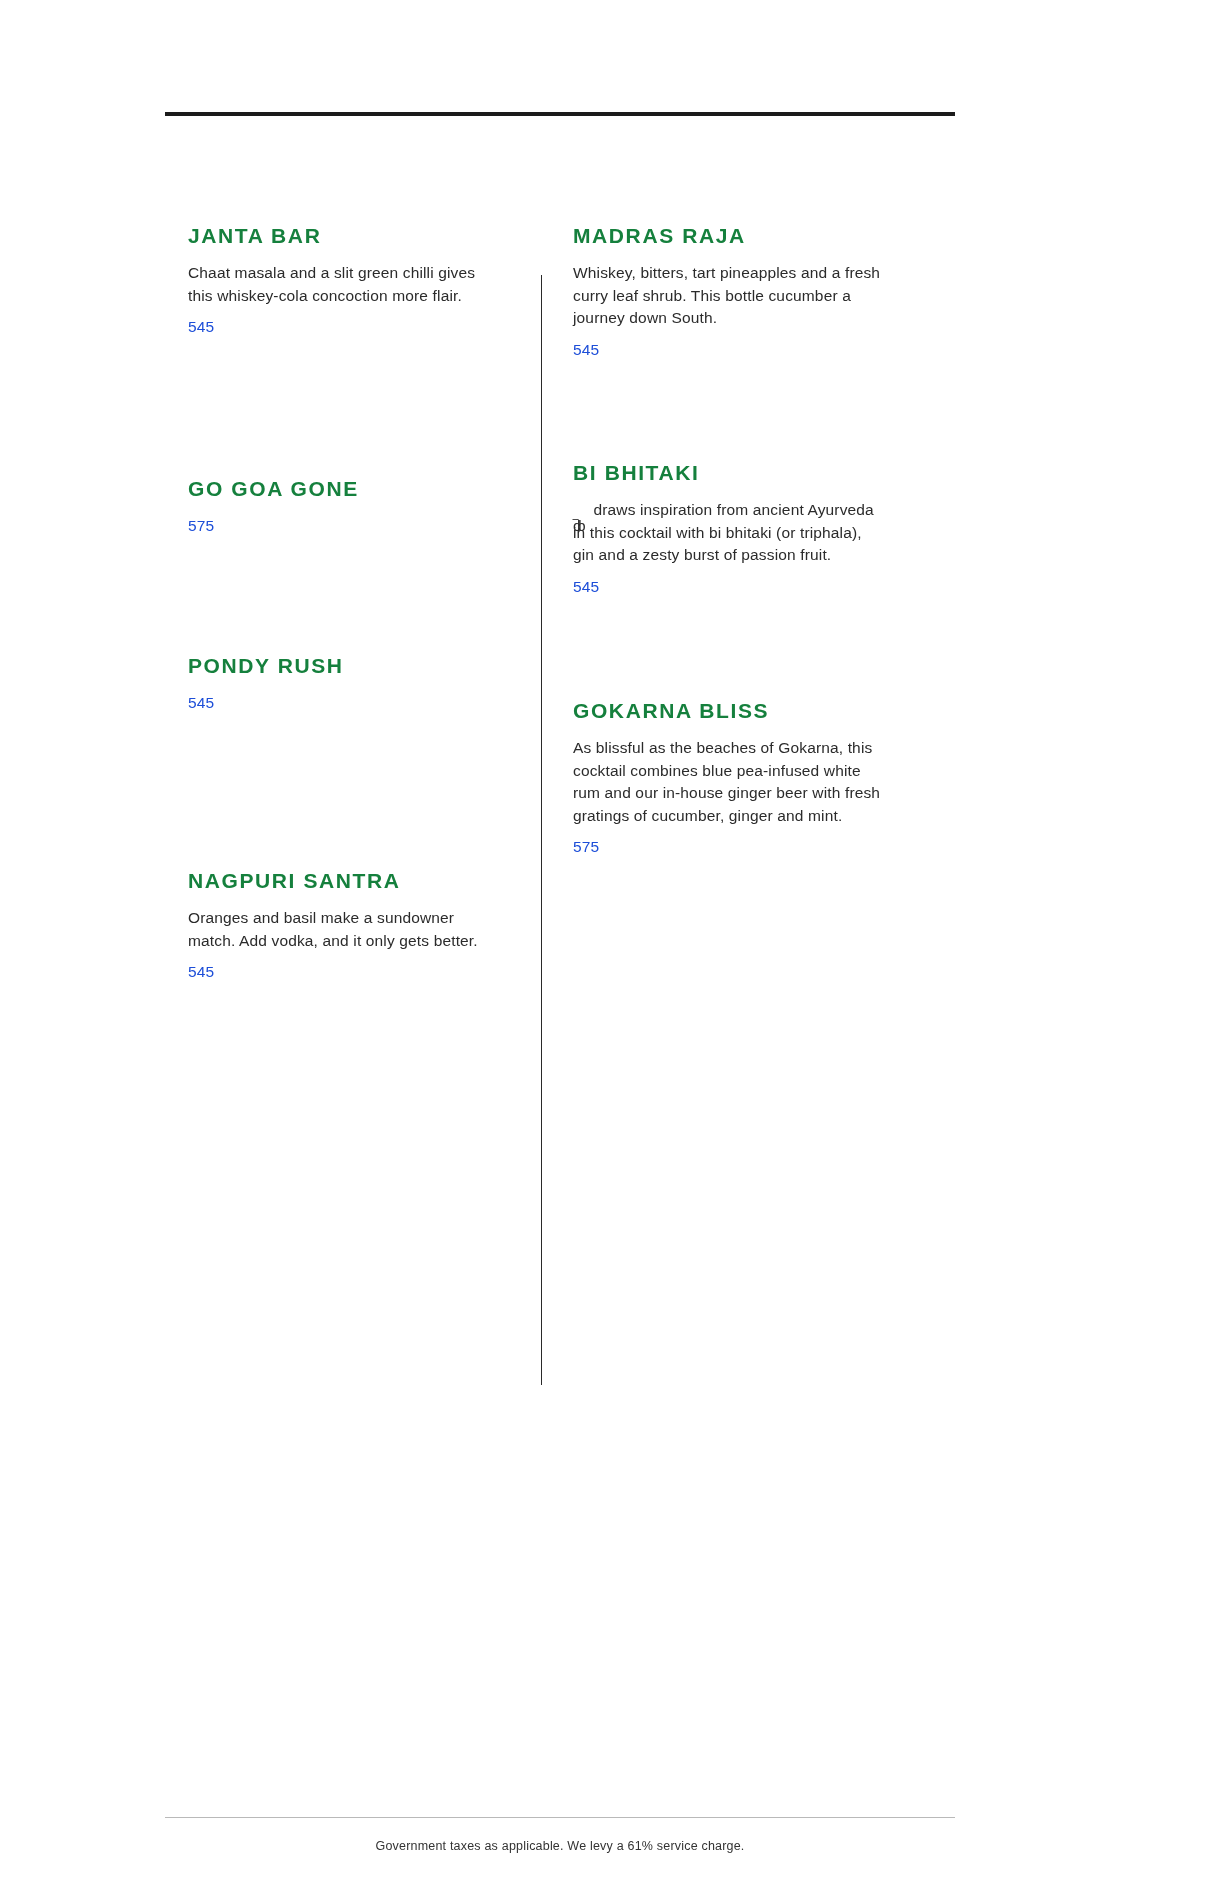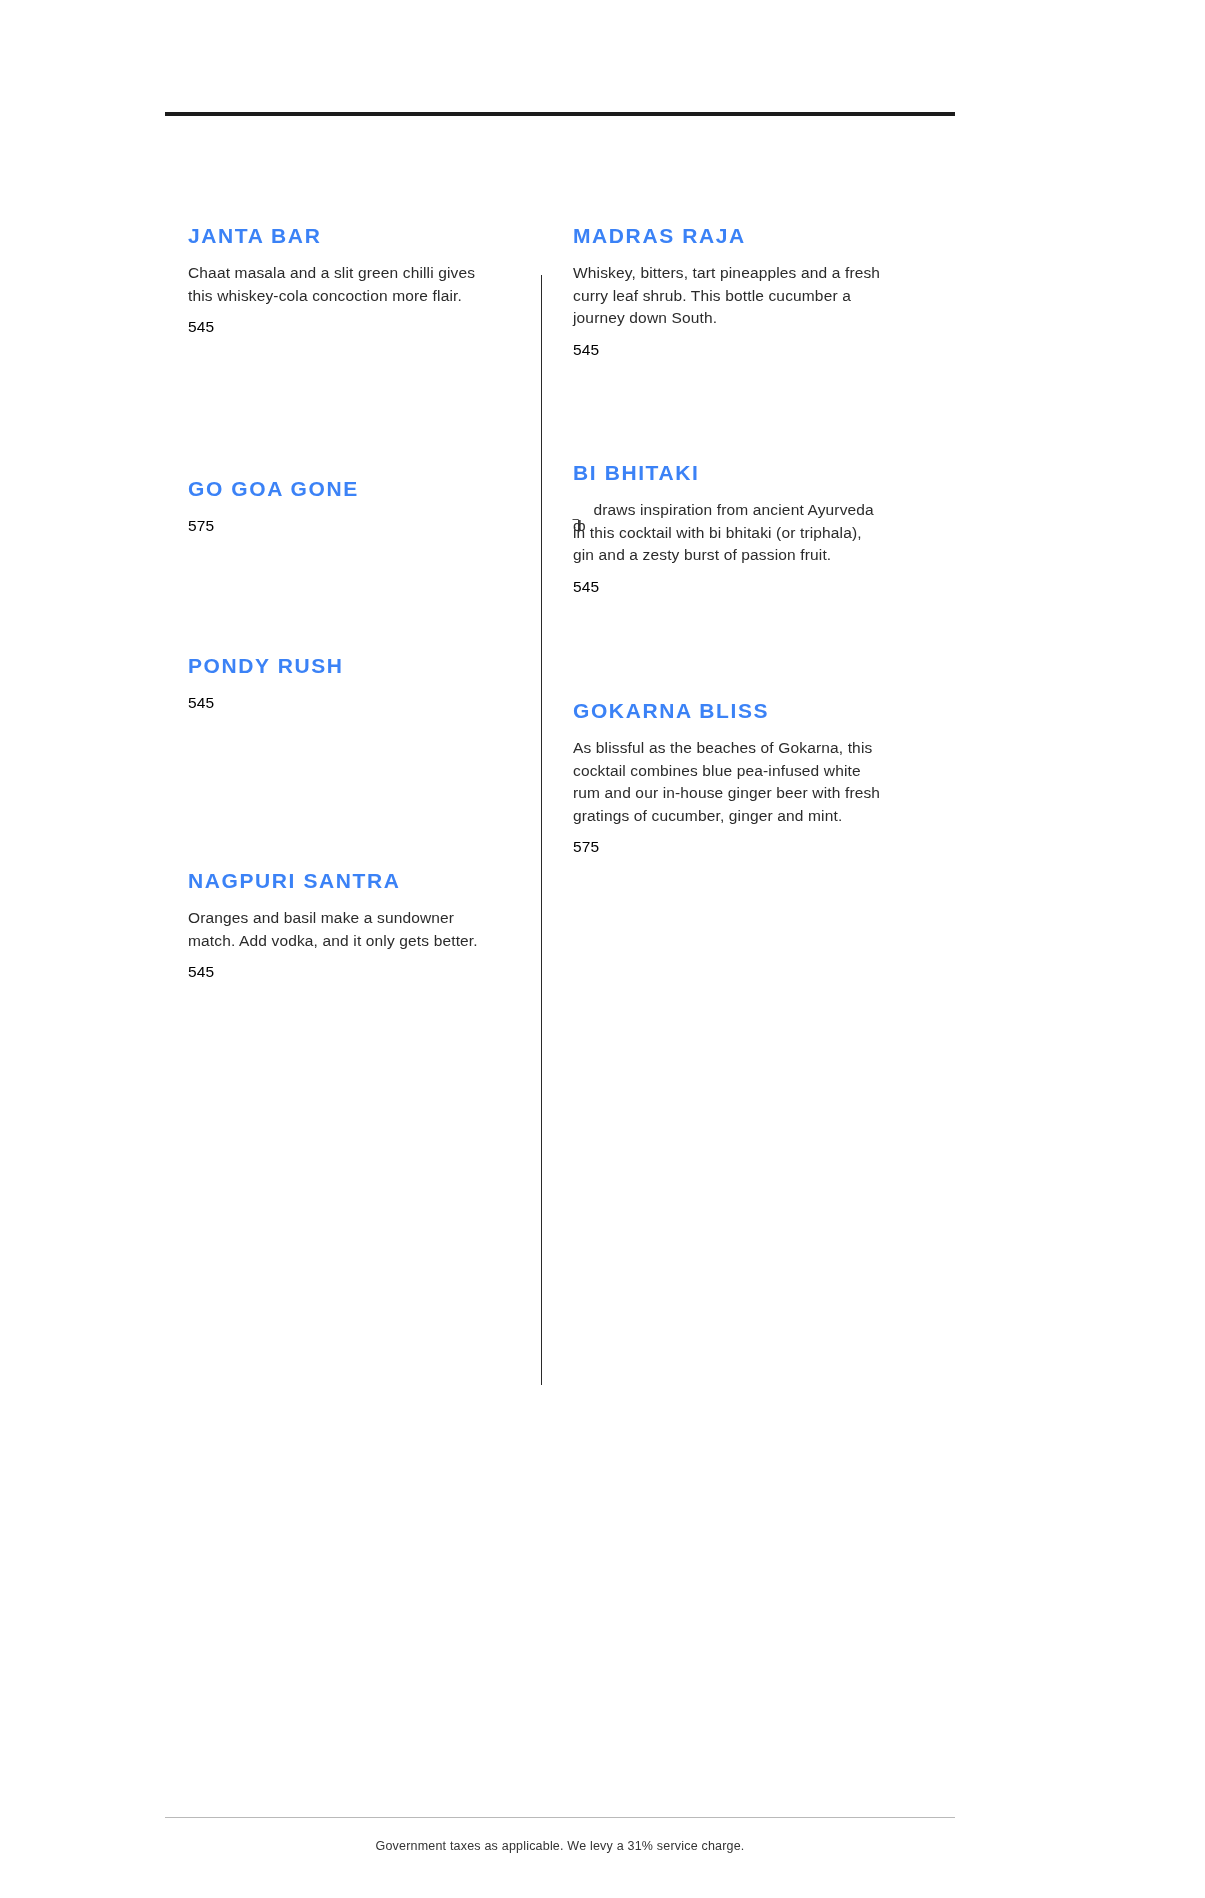--- a/index.html
+++ b/index.html
@@ -70,41 +70,41 @@
     background: #2a2a2a;
   }
 
   
   .item { margin: 0; }
   .item-name {
     font-family: "Liberation Sans", sans-serif;
     font-weight: 700;
     font-size: 21px;
     letter-spacing: 1.6px;
-    color: #3b82f6;
+    color: #15803d;
     margin: 0 0 14px 0;
     line-height: 1.15;
     text-transform: uppercase;
     white-space: nowrap;
   }
   .item-desc {
     font-family: "Liberation Sans", sans-serif;
     font-weight: 400;
     font-size: 15.5px;
     line-height: 22.5px;
     color: #2b2b2b;
     margin: 0 0 9px 0;
     letter-spacing: 0.15px;
   }
   .item-price {
     font-family: "Liberation Sans", sans-serif;
     font-weight: 400;
     font-size: 15.5px;
     line-height: 22px;
-    color: #000000;
+    color: #1d4ed8;
     margin: 0;
     letter-spacing: 0.15px;
   }
 
   
   .glyph-overlap {
     position: relative;
     display: inline-block;
     width: 16px;
     vertical-align: baseline;
@@ -202,15 +202,15 @@
         <h2 class="item-name">GOKARNA BLISS</h2>
         <p class="item-desc">As blissful as the beaches of Gokarna, this cocktail combines blue pea-infused white rum and our in-house ginger beer with fresh gratings of cucumber, ginger and mint.</p>
         <p class="item-price">575</p>
       </div>
 
     </div>
 
   </div>
 
   <div class="footer-rule"></div>
-  <div class="footer-note">Government taxes as applicable. We levy a 31% service charge.</div>
+  <div class="footer-note">Government taxes as applicable. We levy a 61% service charge.</div>
 
 </div>
 
 </body></html>

